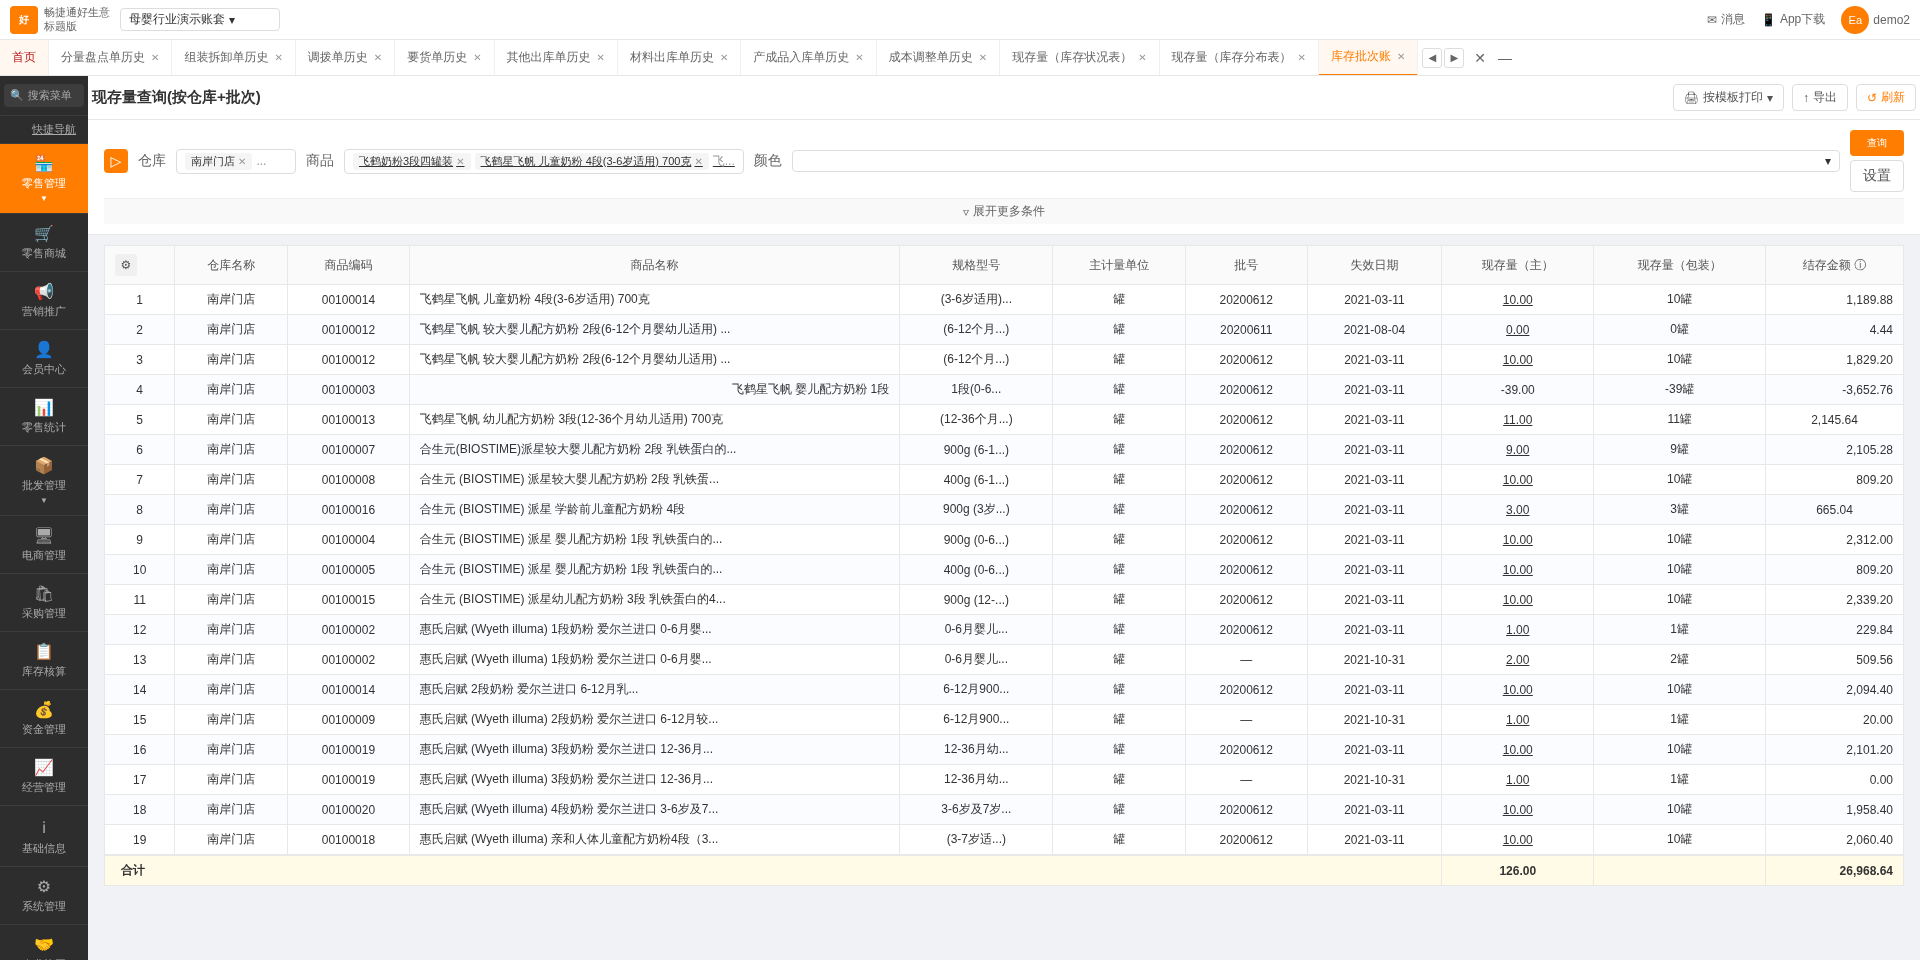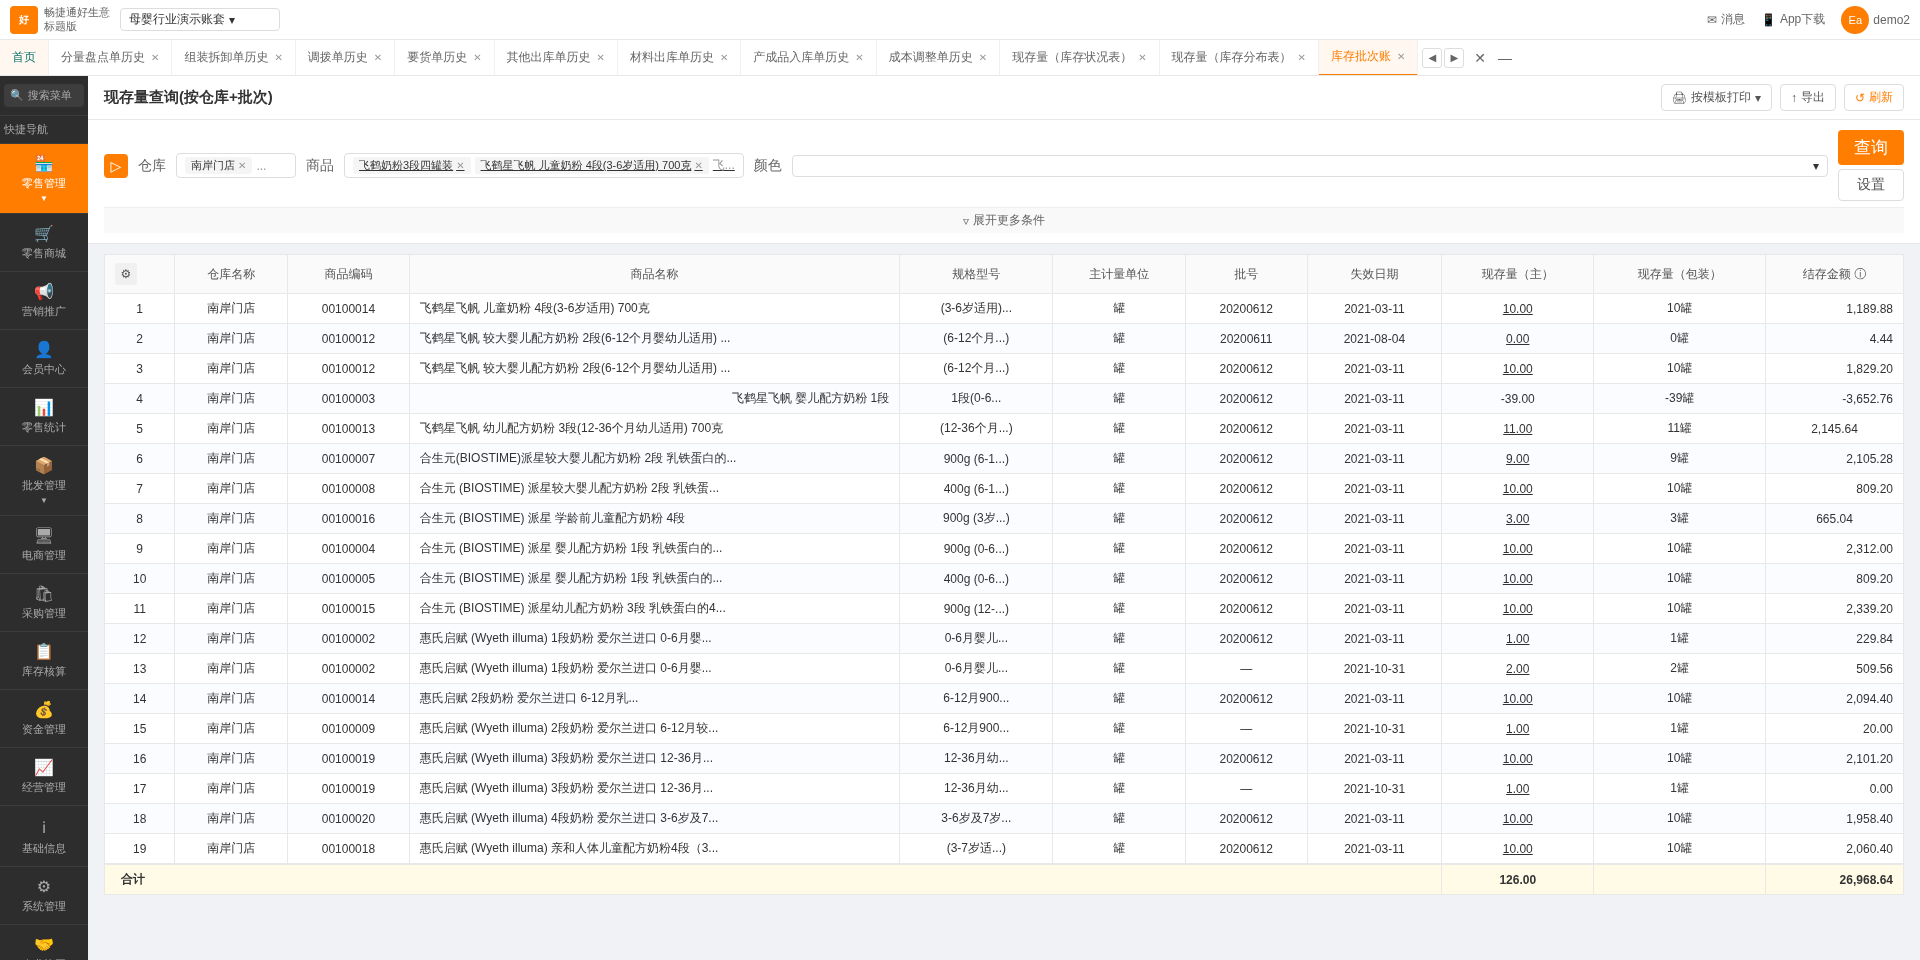--- a/index.html
+++ b/index.html
@@ -11,60 +11,60 @@
     .logo-icon { width: 28px; height: 28px; background: #ff7d00; border-radius: 4px; display: flex; align-items: center; justify-content: center; color: white; font-size: 10px; font-weight: bold; }
     .logo-text { font-size: 11px; color: #666; line-height: 1.2; }
     .warehouse-selector { display: flex; align-items: center; gap: 4px; background: #fff; border: 1px solid #ddd; border-radius: 4px; padding: 2px 8px; cursor: pointer; font-size: 12px; color: #333; min-width: 160px; }
     .top-actions { margin-left: auto; display: flex; align-items: center; gap: 16px; }
     .top-action-item { display: flex; align-items: center; gap: 4px; cursor: pointer; color: #666; font-size: 12px; }
     .avatar { width: 28px; height: 28px; border-radius: 50%; background: #ff7d00; display: flex; align-items: center; justify-content: center; color: white; font-size: 11px; }
 
     
     .nav-tabs { display: flex; align-items: center; background: #fff; border-bottom: 1px solid #e8e8e8; height: 36px; overflow: hidden; }
     .nav-tab { display: flex; align-items: center; padding: 0 12px; height: 36px; font-size: 12px; color: #666; cursor: pointer; white-space: nowrap; border-right: 1px solid #f0f0f0; gap: 4px; flex-shrink: 0; }
-    .nav-tab.home { color: #0f766e; font-weight: 500; background: #fff7f0; }
+    .nav-tab.home { color: #b91c1c; font-weight: 500; background: #fff7f0; }
     .nav-tab.active { color: #ff7d00; border-bottom: 2px solid #ff7d00; background: #fff7f0; }
     .nav-tab .close-x { color: #999; font-size: 10px; margin-left: 2px; }
     .nav-arrows { display: flex; align-items: center; padding: 0 4px; gap: 2px; }
     .nav-arrow { width: 20px; height: 20px; border: 1px solid #ddd; border-radius: 3px; display: flex; align-items: center; justify-content: center; cursor: pointer; font-size: 10px; color: #666; }
     .nav-close-all { padding: 0 6px; cursor: pointer; color: #666; font-size: 14px; }
 
     
     .layout { display: flex; height: calc(960px - 76px); }
 
     
     .sidebar { width: 88px; background: #2d2d2d; display: flex; flex-direction: column; overflow-y: auto; flex-shrink: 0; }
     .sidebar-top { padding: 8px 4px; border-bottom: 1px solid #3d3d3d; }
     .sidebar-search { background: #3d3d3d; border-radius: 4px; padding: 4px 6px; color: #aaa; font-size: 11px; display: flex; align-items: center; gap: 4px; cursor: pointer; }
-    .sidebar-quick { padding: 6px 4px; border-bottom: 1px solid #3d3d3d; color: #aaa; font-size: 11px; text-align: left; cursor: pointer; }
+    .sidebar-quick { padding: 6px 12px; border-bottom: 1px solid #3d3d3d; color: #aaa; font-size: 11px; text-align: right; cursor: pointer; text-decoration: underline; }
     .sidebar-item { padding: 10px 4px; display: flex; flex-direction: column; align-items: center; gap: 3px; cursor: pointer; color: #aaa; font-size: 11px; border-bottom: 1px solid #3d3d3d; }
     .sidebar-item.active { background: #ff7d00; color: #fff; }
     .sidebar-item-icon { font-size: 16px; }
     .sidebar-item .arrow { font-size: 8px; }
 
     
     .main { flex: 1; display: flex; flex-direction: column; overflow: hidden; background: #f0f2f5; }
 
     
-    .page-header { background: #fff; padding: 8px 16px; display: flex; align-items: center; justify-content: space-between; border-bottom: 1px solid #e8e8e8; }
+    .page-header { background: #fff; padding: 8px 4px; display: flex; align-items: center; justify-content: space-between; border-bottom: 1px solid #e8e8e8; }
     .page-title { font-size: 15px; font-weight: 600; color: #333; }
     .page-header-actions { display: flex; align-items: center; gap: 8px; }
     .btn-template { display: flex; align-items: center; gap: 4px; border: 1px solid #ddd; border-radius: 4px; padding: 4px 10px; cursor: pointer; font-size: 12px; color: #555; background: #fff; }
     .btn-export { display: flex; align-items: center; gap: 4px; border: 1px solid #ddd; border-radius: 4px; padding: 4px 10px; cursor: pointer; font-size: 12px; color: #555; background: #fff; }
     .btn-refresh { display: flex; align-items: center; gap: 4px; border: 1px solid #ddd; border-radius: 4px; padding: 4px 10px; cursor: pointer; font-size: 12px; color: #ff7d00; background: #fff; }
 
     
     .filter-area { background: #fff; padding: 10px 16px; border-bottom: 1px solid #e8e8e8; }
     .filter-row { display: flex; align-items: center; gap: 10px; flex-wrap: wrap; }
     .filter-label { font-size: 14px; color: #666; white-space: nowrap; }
     .filter-tag-container { display: flex; align-items: center; gap: 4px; border: 1px solid #ddd; border-radius: 4px; padding: 3px 8px; min-width: 120px; flex-wrap: wrap; }
     .filter-tag { display: flex; align-items: center; gap: 3px; background: #f5f5f5; border-radius: 3px; padding: 1px 6px; font-size: 11px; color: #333; }
     .filter-tag .tag-close { color: #999; cursor: pointer; font-size: 10px; }
     .filter-more { color: #999; font-size: 12px; cursor: pointer; }
-    .btn-query { background: #ff7d00; color: #fff; border: none; border-radius: 4px; padding: 6px 16px; cursor: pointer; font-size: 17px; font-weight: 500; }
+    .btn-query { background: #ff7d00; color: #fff; border: none; border-radius: 4px; padding: 6px 16px; cursor: pointer; font-size: 10px; font-weight: 500; }
     .btn-settings { border: 1px solid #ddd; border-radius: 4px; padding: 6px 12px; cursor: pointer; font-size: 14px; color: #555; background: #fff; }
     .advance-toggle { display: flex; align-items: center; justify-content: center; gap: 4px; color: #666; font-size: 12px; cursor: pointer; padding: 4px; background: #f9f9f9; border-top: 1px solid #eee; margin-top: 6px; }
 
     
     .table-area { flex: 1; overflow: auto; padding: 10px 16px; }
     .data-table { width: 100%; background: #fff; border-collapse: collapse; }
     .data-table th { background: #fafafa; border: 1px solid #e8e8e8; padding: 8px 10px; font-size: 12px; color: #555; font-weight: 500; text-align: center; white-space: nowrap; }
     .data-table td { border: 1px solid #e8e8e8; padding: 6px 10px; font-size: 12px; color: #333; text-align: center; white-space: nowrap; }
     .data-table tr.alt td { background: #fafcff; }
     .text-red { color: #f00; }

